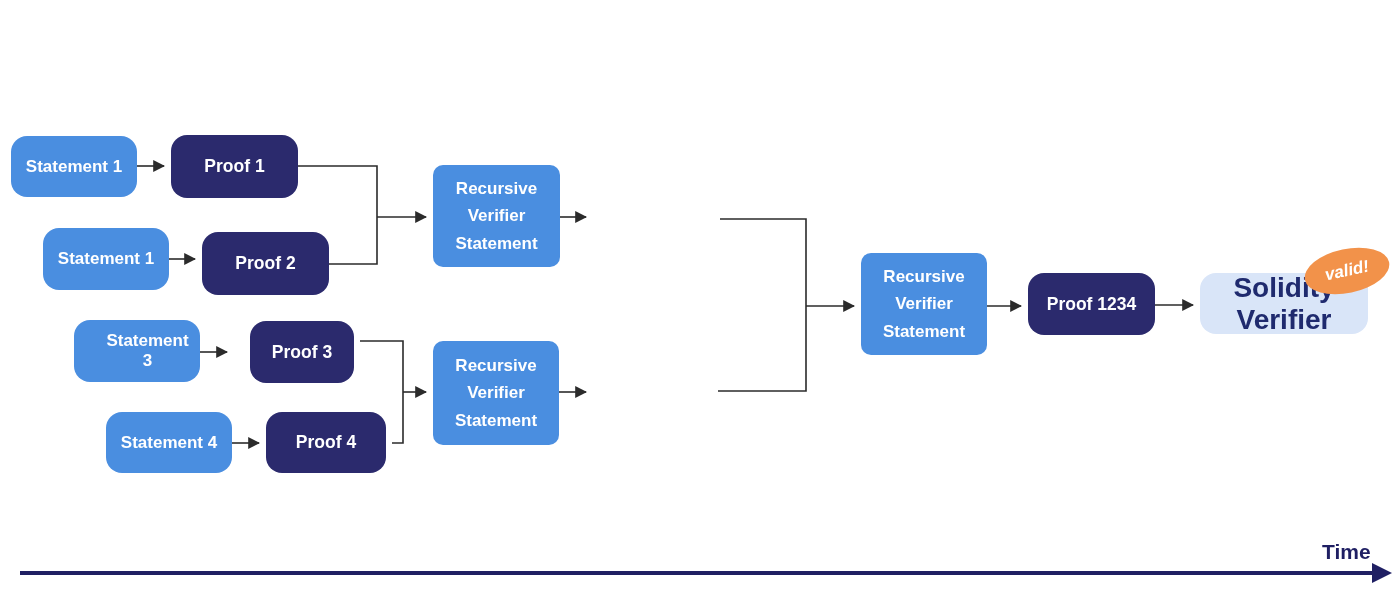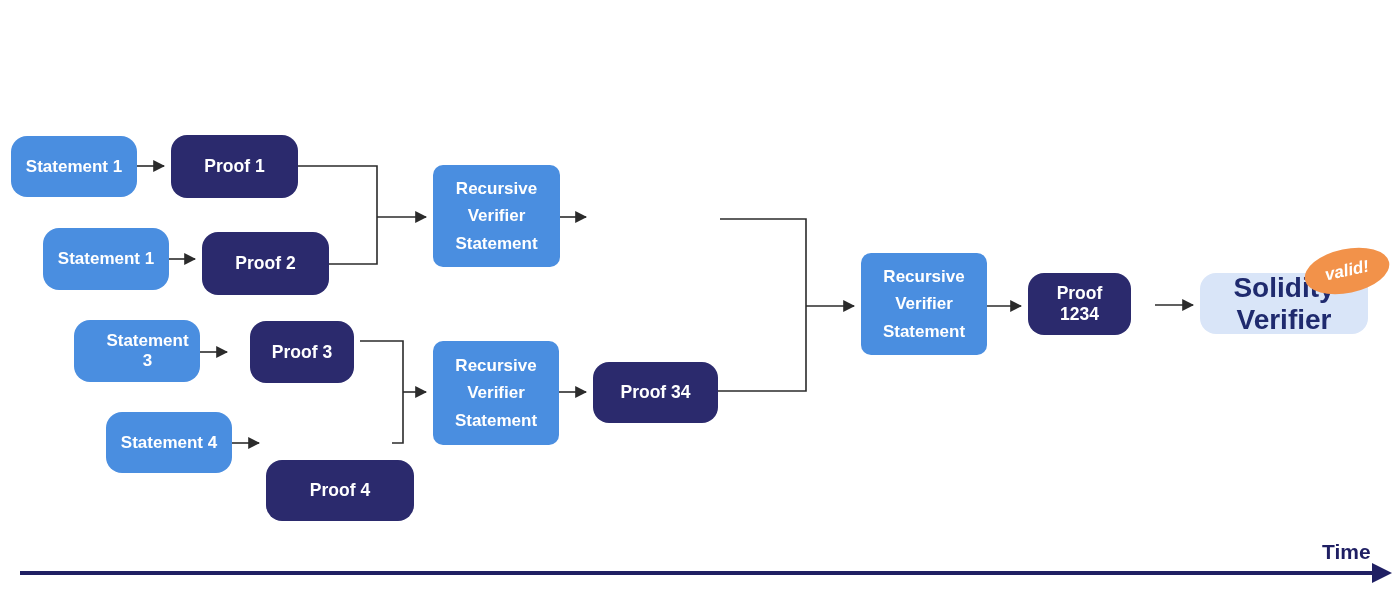--- a/index.html
+++ b/index.html
@@ -92,35 +92,32 @@
   <div class="node statement" style="left:74px;  top:320px; width:126px; height:62px;padding-left:29px;">
       <span>Statement 3</span>
     </div>
   <div class="node proof" style="left:250px; top:321px; width:104px; height:62px;">
       <span>Proof 3</span>
     </div>
 
   <div class="node statement" style="left:106px; top:412px; width:126px; height:61px;text-align:right;">
       <span>Statement 4</span>
     </div>
-  <div class="node proof" style="left:266px; top:412px; width:148px; height:61px;margin-top:48px;">
+  <div class="node proof" style="left:266px; top:412px; width:120px; height:61px;">
       <span>Proof 4</span>
     </div>
 
   <div class="node rvs" style="left:433px; top:341px; width:126px; height:104px;">
       <span>Recursive Verifier Statement</span>
     </div>
-  <div class="node proof" style="left:593px; top:362px; width:125px; height:61px;">
-      <span>Proof 34</span>
-    </div>
 
   <div class="node rvs" style="left:861px; top:253px; width:126px; height:102px;">
       <span>Recursive Verifier Statement</span>
     </div>
-  <div class="node proof" style="left:1028px;top:273px; width:103px; height:62px;">
+  <div class="node proof" style="left:1028px;top:273px; width:127px; height:62px;">
       <span>Proof 1234</span>
     </div>
   <div class="node solidity" style="left:1200px;top:273px; width:168px; height:61px;">
       <span>Solidity Verifier</span>
     </div>
 
   <div class="badge">
       <span>valid!</span>
     </div>
 

